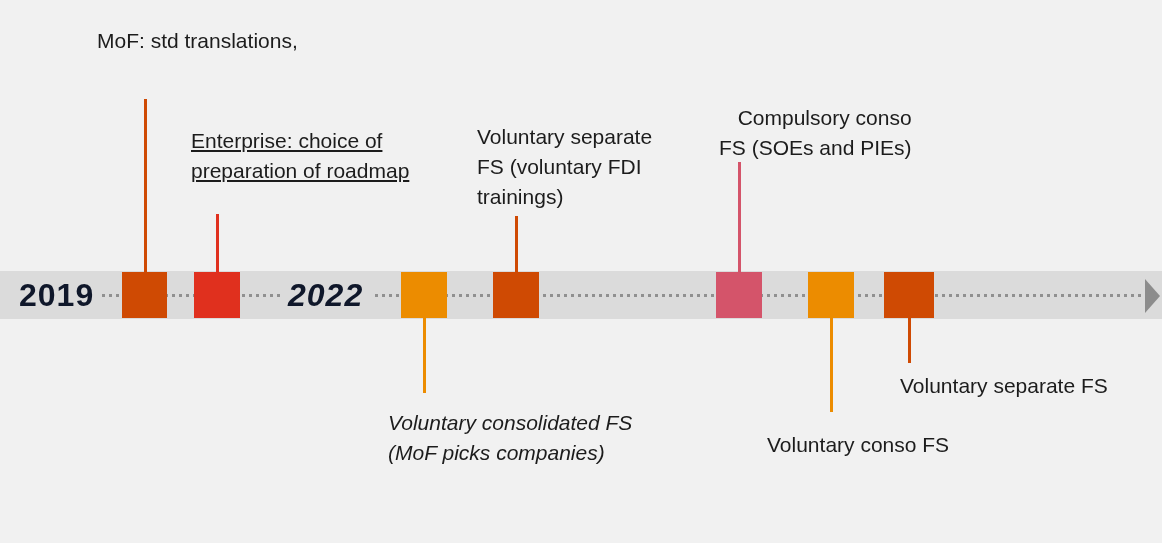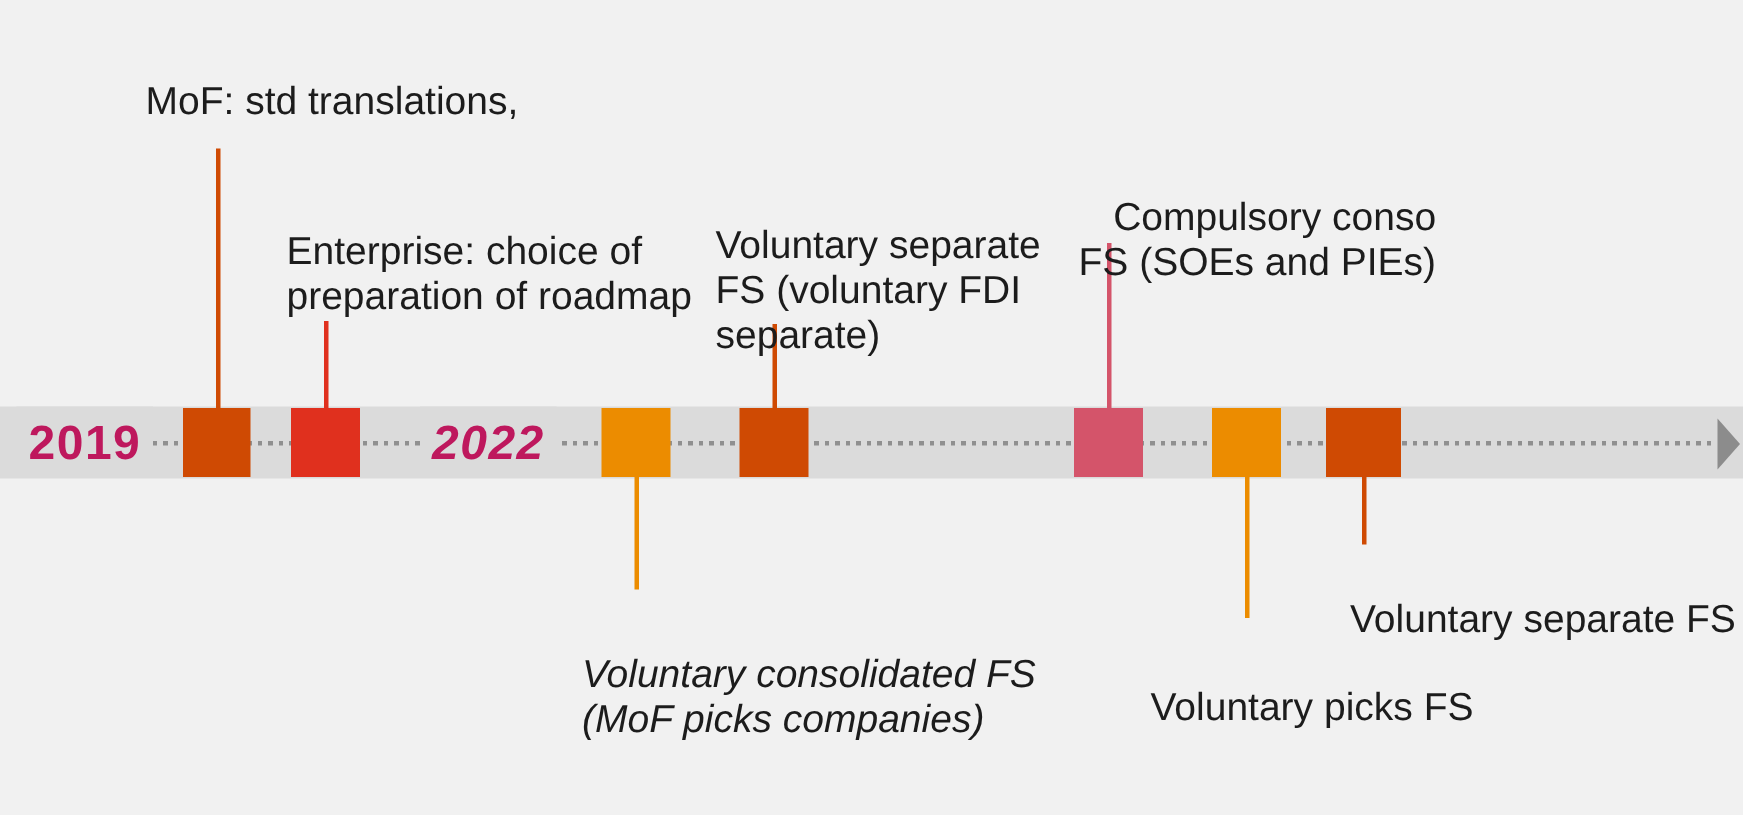--- a/index.html
+++ b/index.html
@@ -10,21 +10,21 @@
     color:#1c1c1c;
   }
   
   .band { position:absolute; left:0; top:271px; width:1162px; height:48px; background:#dbdbdb; }
   .dots {
     position:absolute; left:102px; top:294px; width:1042px; height:3px;
     background-image:repeating-linear-gradient(90deg,#909090 0 3px,rgba(0,0,0,0) 3px 7px);
   }
   .year {
     position:absolute; top:271px; height:44px; line-height:48px;
-    font-size:32px; font-weight:bold; color:#be185d;
+    font-size:32px; font-weight:bold; color:#0f172a;
     background:#dbdbdb; padding:0 8px; letter-spacing:1px;
   }
   .year-2019 { left:11px; }
   .year-2022 { left:280px;font-style:italic; }
   .year-2025 { left:593px; }
   .arrow {
     position:absolute; left:1145px; top:279px; width:0; height:0;
     border-top:17px solid transparent; border-bottom:17px solid transparent;
     border-left:15px solid #8c8c8c;
   }
@@ -40,24 +40,24 @@
   
   .cline { position:absolute; width:3px; }
   .cline.m1 { left:144px; top:99px;  height:173px; background:#cf4a03; }
   .cline.m2 { left:216px; top:214px; height:58px;  background:#e0301e; }
   .cline.m3 { left:423px; top:318px; height:75px;  background:#ec8c00; }
   .cline.m4 { left:515px; top:216px; height:56px;  background:#cf4a03; }
   .cline.m5 { left:738px; top:162px; height:110px; background:#d4546a; }
   .cline.m6 { left:830px; top:318px; height:94px;  background:#ec8c00; }
   .cline.m7 { left:908px; top:318px; height:45px;  background:#cf4a03; }
   
-  .lbl { position:absolute; font-size:26px; line-height:30px; white-space:nowrap;margin-top:26px; }
+  .lbl { position:absolute; font-size:21px; line-height:30px; white-space:nowrap; }
   .lbl span { display:block; }
   .lbl.m1 { left:97px;  top:26px; }
-  .lbl.m2 { left:191px; top:126px; }
+  .lbl.m2 { left:191px; top:126px;text-decoration:underline; }
   .lbl.m3 { left:388px; top:408px;font-style:italic; }
   .lbl.m4 { left:477px; top:122px; }
   .lbl.m5 { left:719px; top:103px;text-align:right; }
   .lbl.m6 { left:767px; top:430px; }
   .lbl.m7 { left:900px; top:371px; }
 </style>
 </head>
 <body>
 
 <div class="stage">
@@ -86,34 +86,34 @@
   <div class="lbl m3">
     <span>Voluntary consolidated FS</span>
     <span>(MoF picks companies)</span>
   </div>
 
   <div class="cline m4"></div>
   <div class="sq m4"></div>
   <div class="lbl m4">
     <span>Voluntary separate</span>
     <span>FS (voluntary FDI</span>
-    <span>separate)</span>
+    <span>trainings)</span>
   </div>
 
   <div class="cline m5"></div>
   <div class="sq m5"></div>
   <div class="lbl m5">
     <span>Compulsory conso</span>
     <span>FS (SOEs and PIEs)</span>
   </div>
 
   <div class="cline m6"></div>
   <div class="sq m6"></div>
   <div class="lbl m6">
-    <span>Voluntary picks FS</span>
+    <span>Voluntary conso FS</span>
   </div>
 
   <div class="cline m7"></div>
   <div class="sq m7"></div>
   <div class="lbl m7">
     <span>Voluntary separate FS</span>
   </div>
 
 </div>
 

